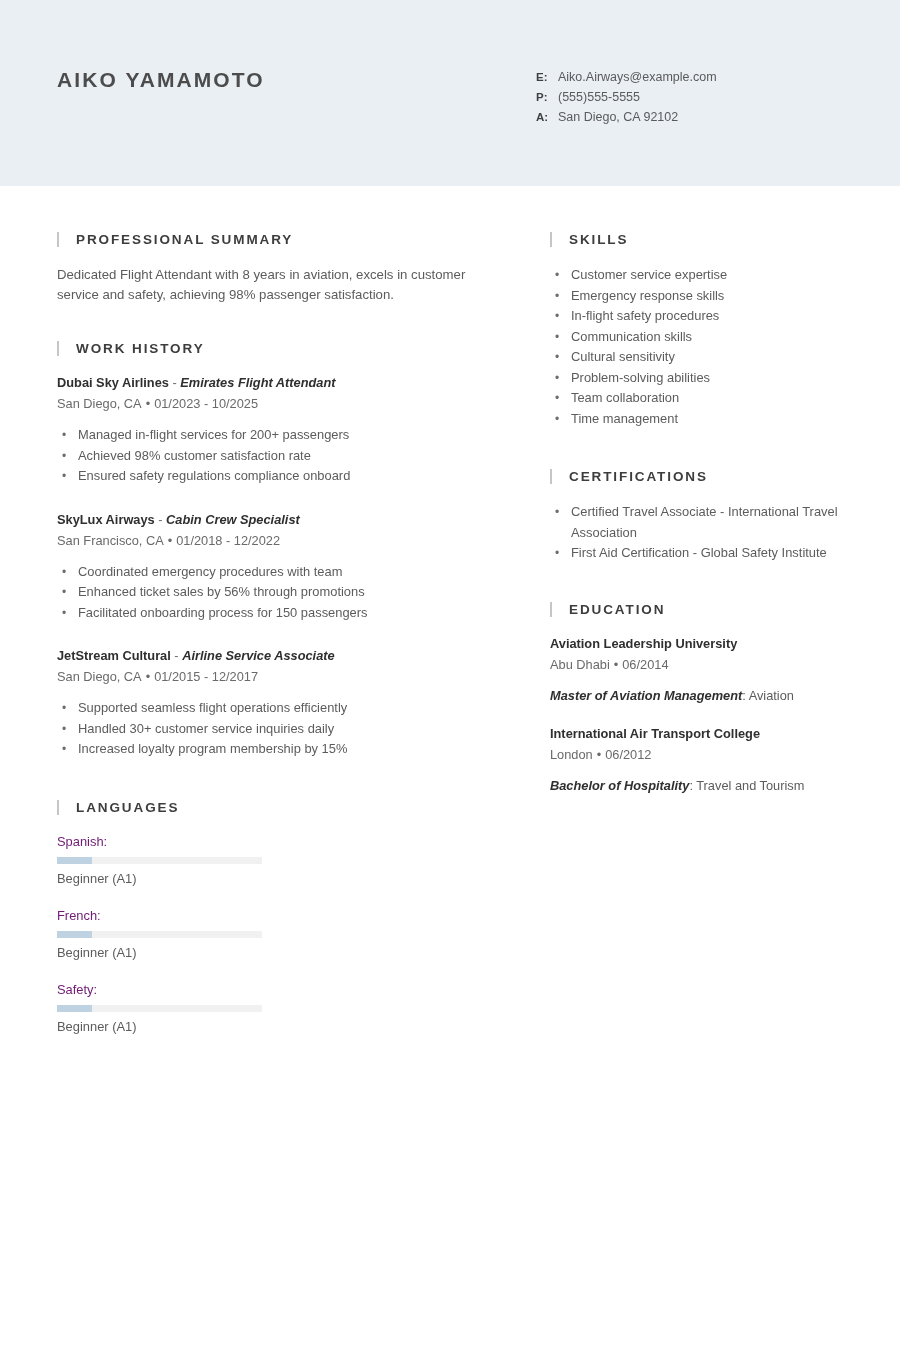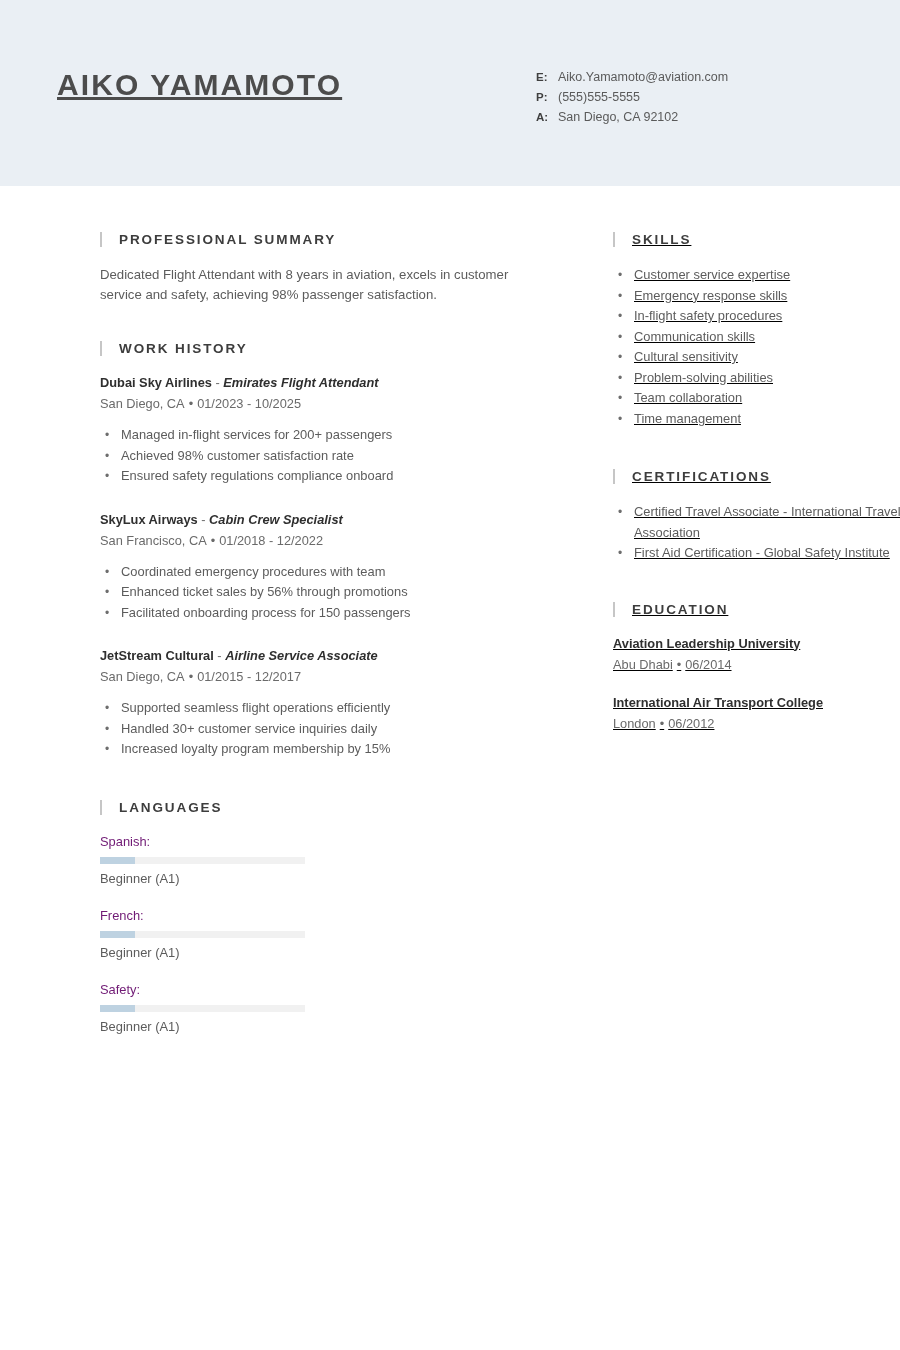--- a/index.html
+++ b/index.html
@@ -29,26 +29,25 @@
     align-items: flex-start;
   }
 
   .header-name-wrap {
     position: absolute;
     left: 57px;
     top: 68px;
   }
 
   .header-name {
-    font-size: 30px;
+    font-size: 21px;
     font-weight: 700;
     letter-spacing: 2.1px;
     color: #4c4c4c;
     white-space: nowrap;
-    text-decoration: underline;
   }
 
   .contact-block {
     position: absolute;
     left: 536px;
     top: 70px;
   }
 
   .contact-row {
     display: flex;
@@ -68,36 +67,34 @@
     font-size: 12.5px;
     font-weight: 400;
     color: #5a5a5a;
     white-space: nowrap;
   }
 
   
   .body-wrap {
     position: relative;
     padding-top: 66px;
-    margin-left: 43px;
   }
 
   .col-left {
     position: absolute;
     left: 57px;
     top: 46px;
     width: 435px;
   }
 
   .col-right {
     position: absolute;
-    left: 570px;
+    left: 550px;
     top: 46px;
     width: 290px;
-    text-decoration: underline;
   }
 
   
   .section {
     margin-bottom: 30px;
   }
 
   .section-title {
     display: flex;
     align-items: center;
@@ -298,21 +295,21 @@
 <div class="page">
 
   <div class="header-band" style="background: rgb(234, 239, 244);">
     <div class="header-name-wrap">
       <div class="header-name">AIKO YAMAMOTO</div>
     </div>
 
     <div class="contact-block">
       <div class="contact-row">
         <span class="contact-key">E:</span>
-        <span class="contact-val">Aiko.Yamamoto@aviation.com</span>
+        <span class="contact-val">Aiko.Airways@example.com</span>
       </div>
       <div class="contact-row">
         <span class="contact-key">P:</span>
         <span class="contact-val">(555)555-5555</span>
       </div>
       <div class="contact-row">
         <span class="contact-key">A:</span>
         <span class="contact-val">San Diego, CA 92102</span>
       </div>
     </div>
@@ -448,25 +445,31 @@
         <div class="section-title">
           <span class="section-bar"></span>
           <span class="section-title-text">EDUCATION</span>
         </div>
 
         <div class="edu">
           <div class="edu-school">Aviation Leadership University</div>
           <div class="edu-meta">
             <span>Abu Dhabi</span><span class="sep">•</span><span>06/2014</span>
           </div>
+          <div class="edu-degree-line">
+            <span class="edu-degree">Master of Aviation Management</span><span>: </span><span class="edu-field">Aviation</span>
+          </div>
         </div>
 
         <div class="edu">
           <div class="edu-school">International Air Transport College</div>
           <div class="edu-meta">
             <span>London</span><span class="sep">•</span><span>06/2012</span>
           </div>
+          <div class="edu-degree-line">
+            <span class="edu-degree">Bachelor of Hospitality</span><span>: </span><span class="edu-field">Travel and Tourism</span>
+          </div>
         </div>
       </div>
 
     </div>
   </div>
 </div>
 
 </body></html>

